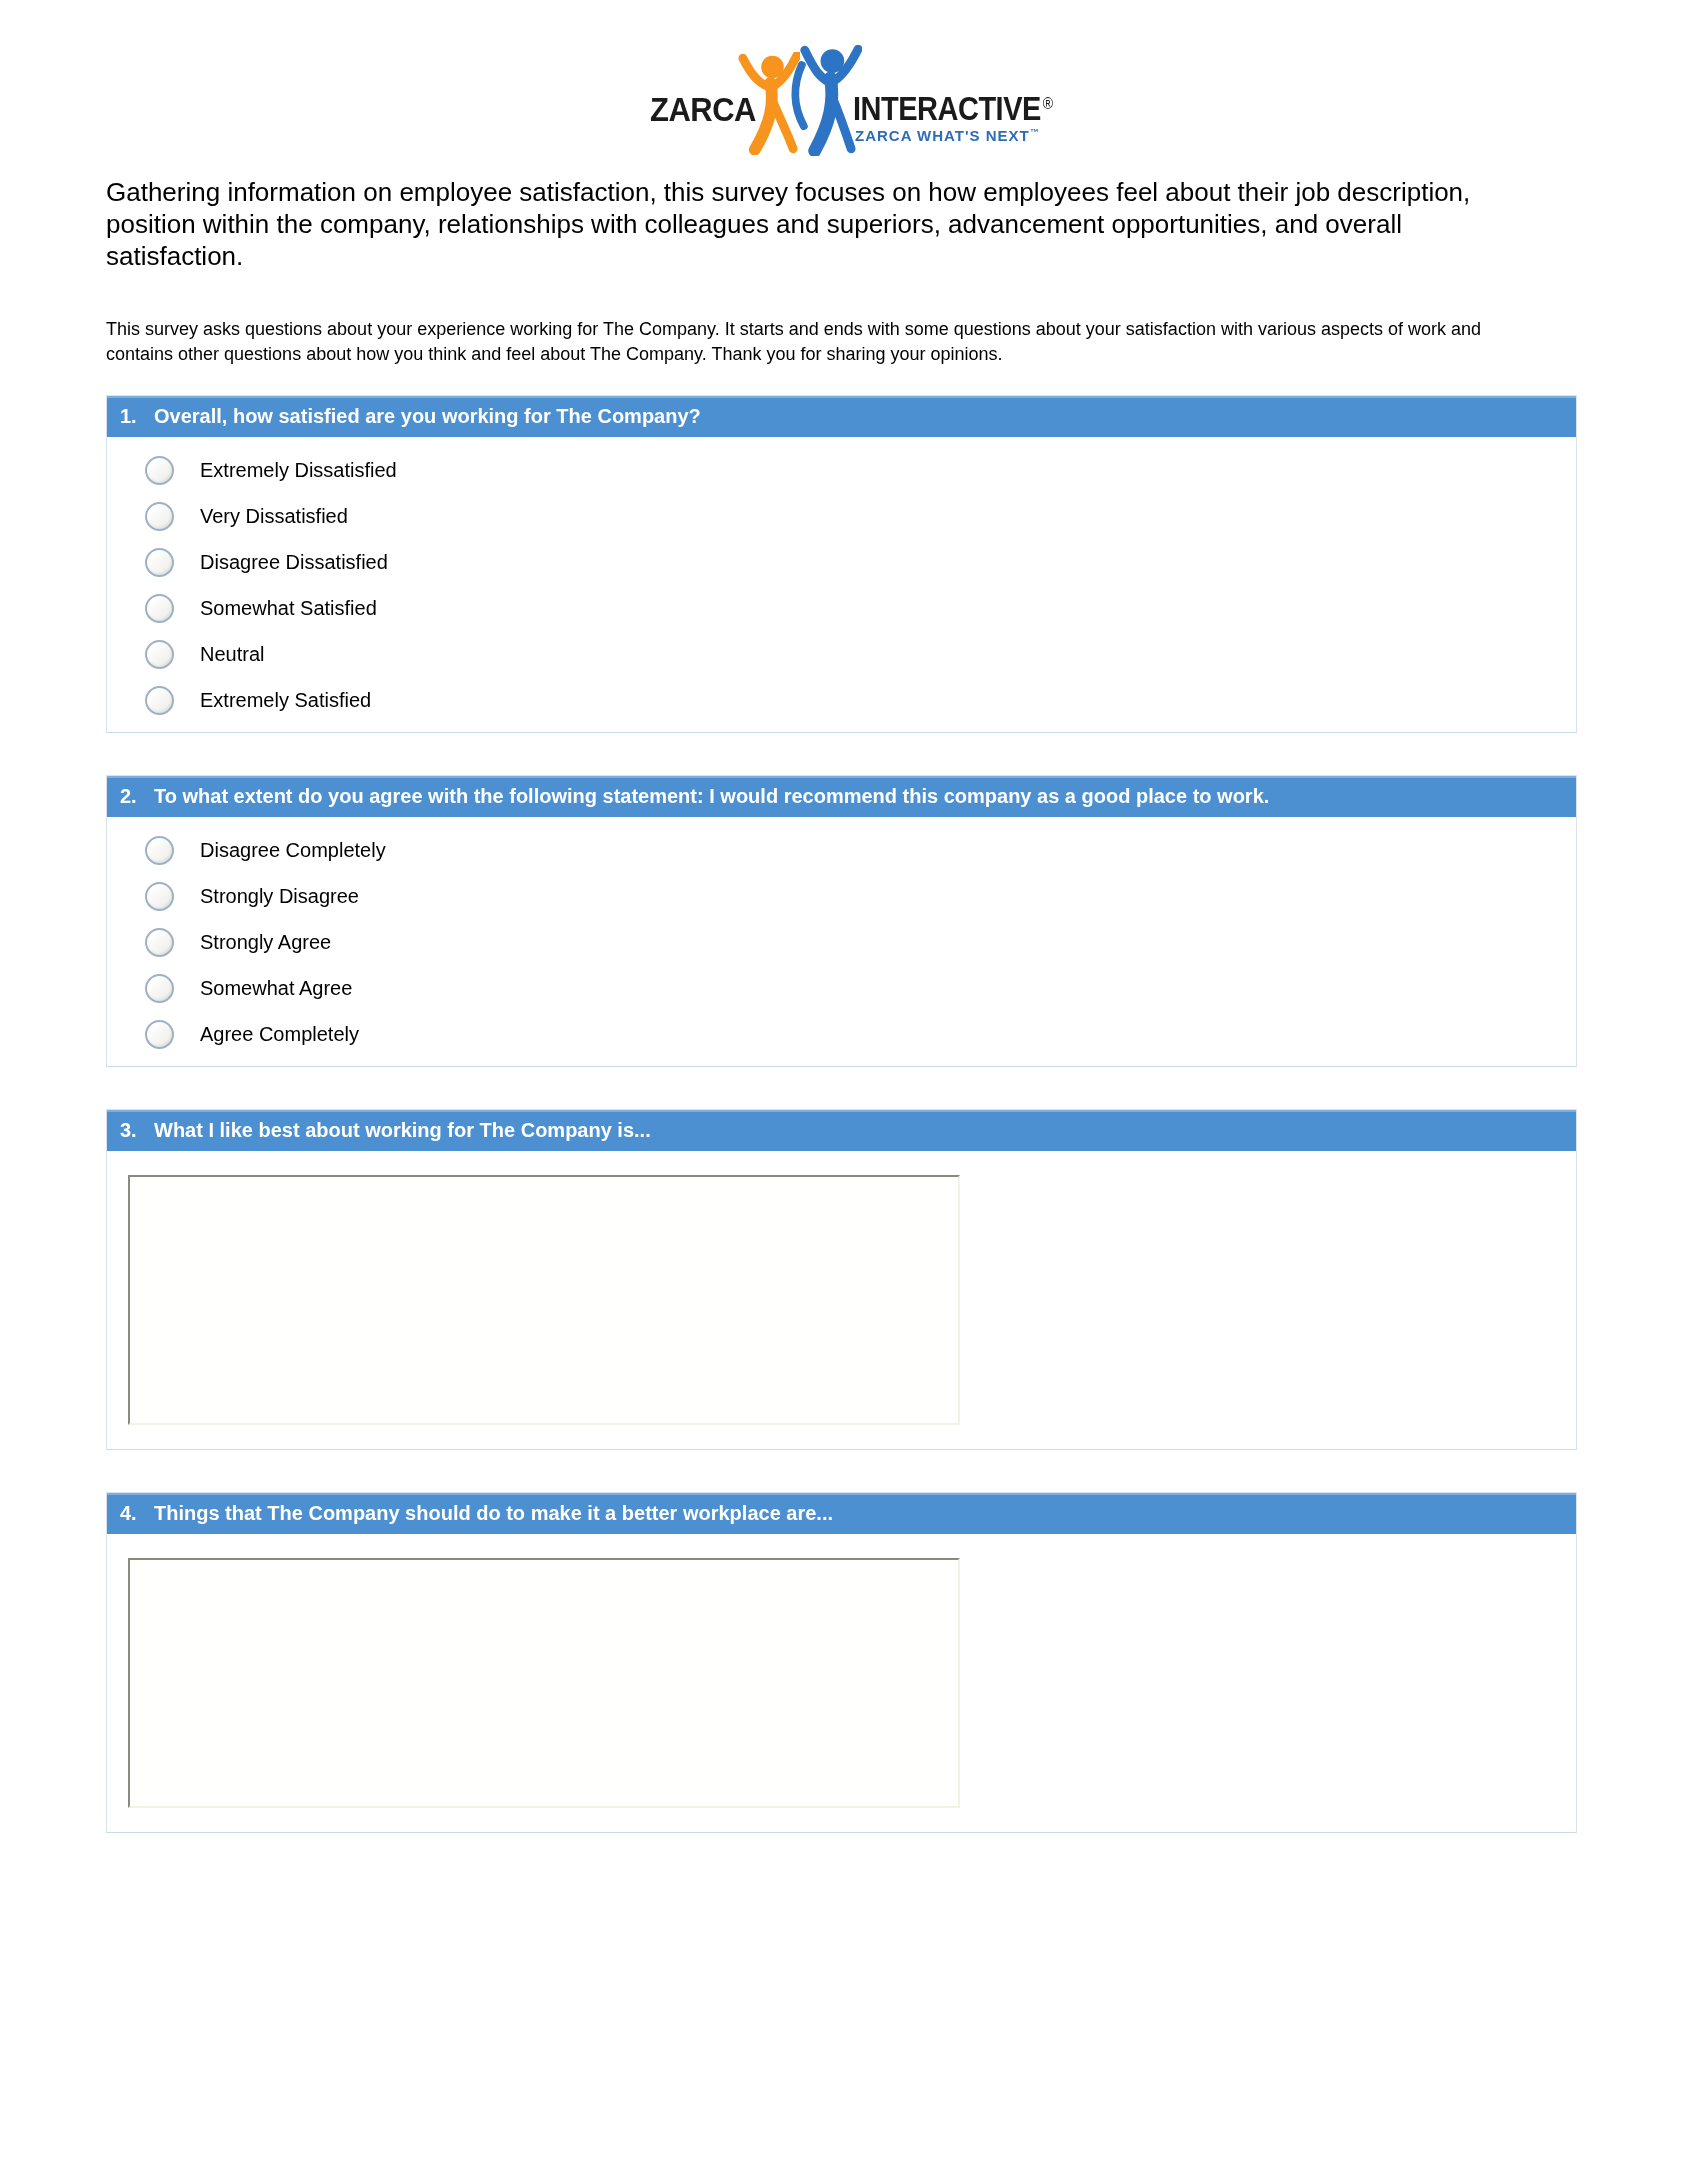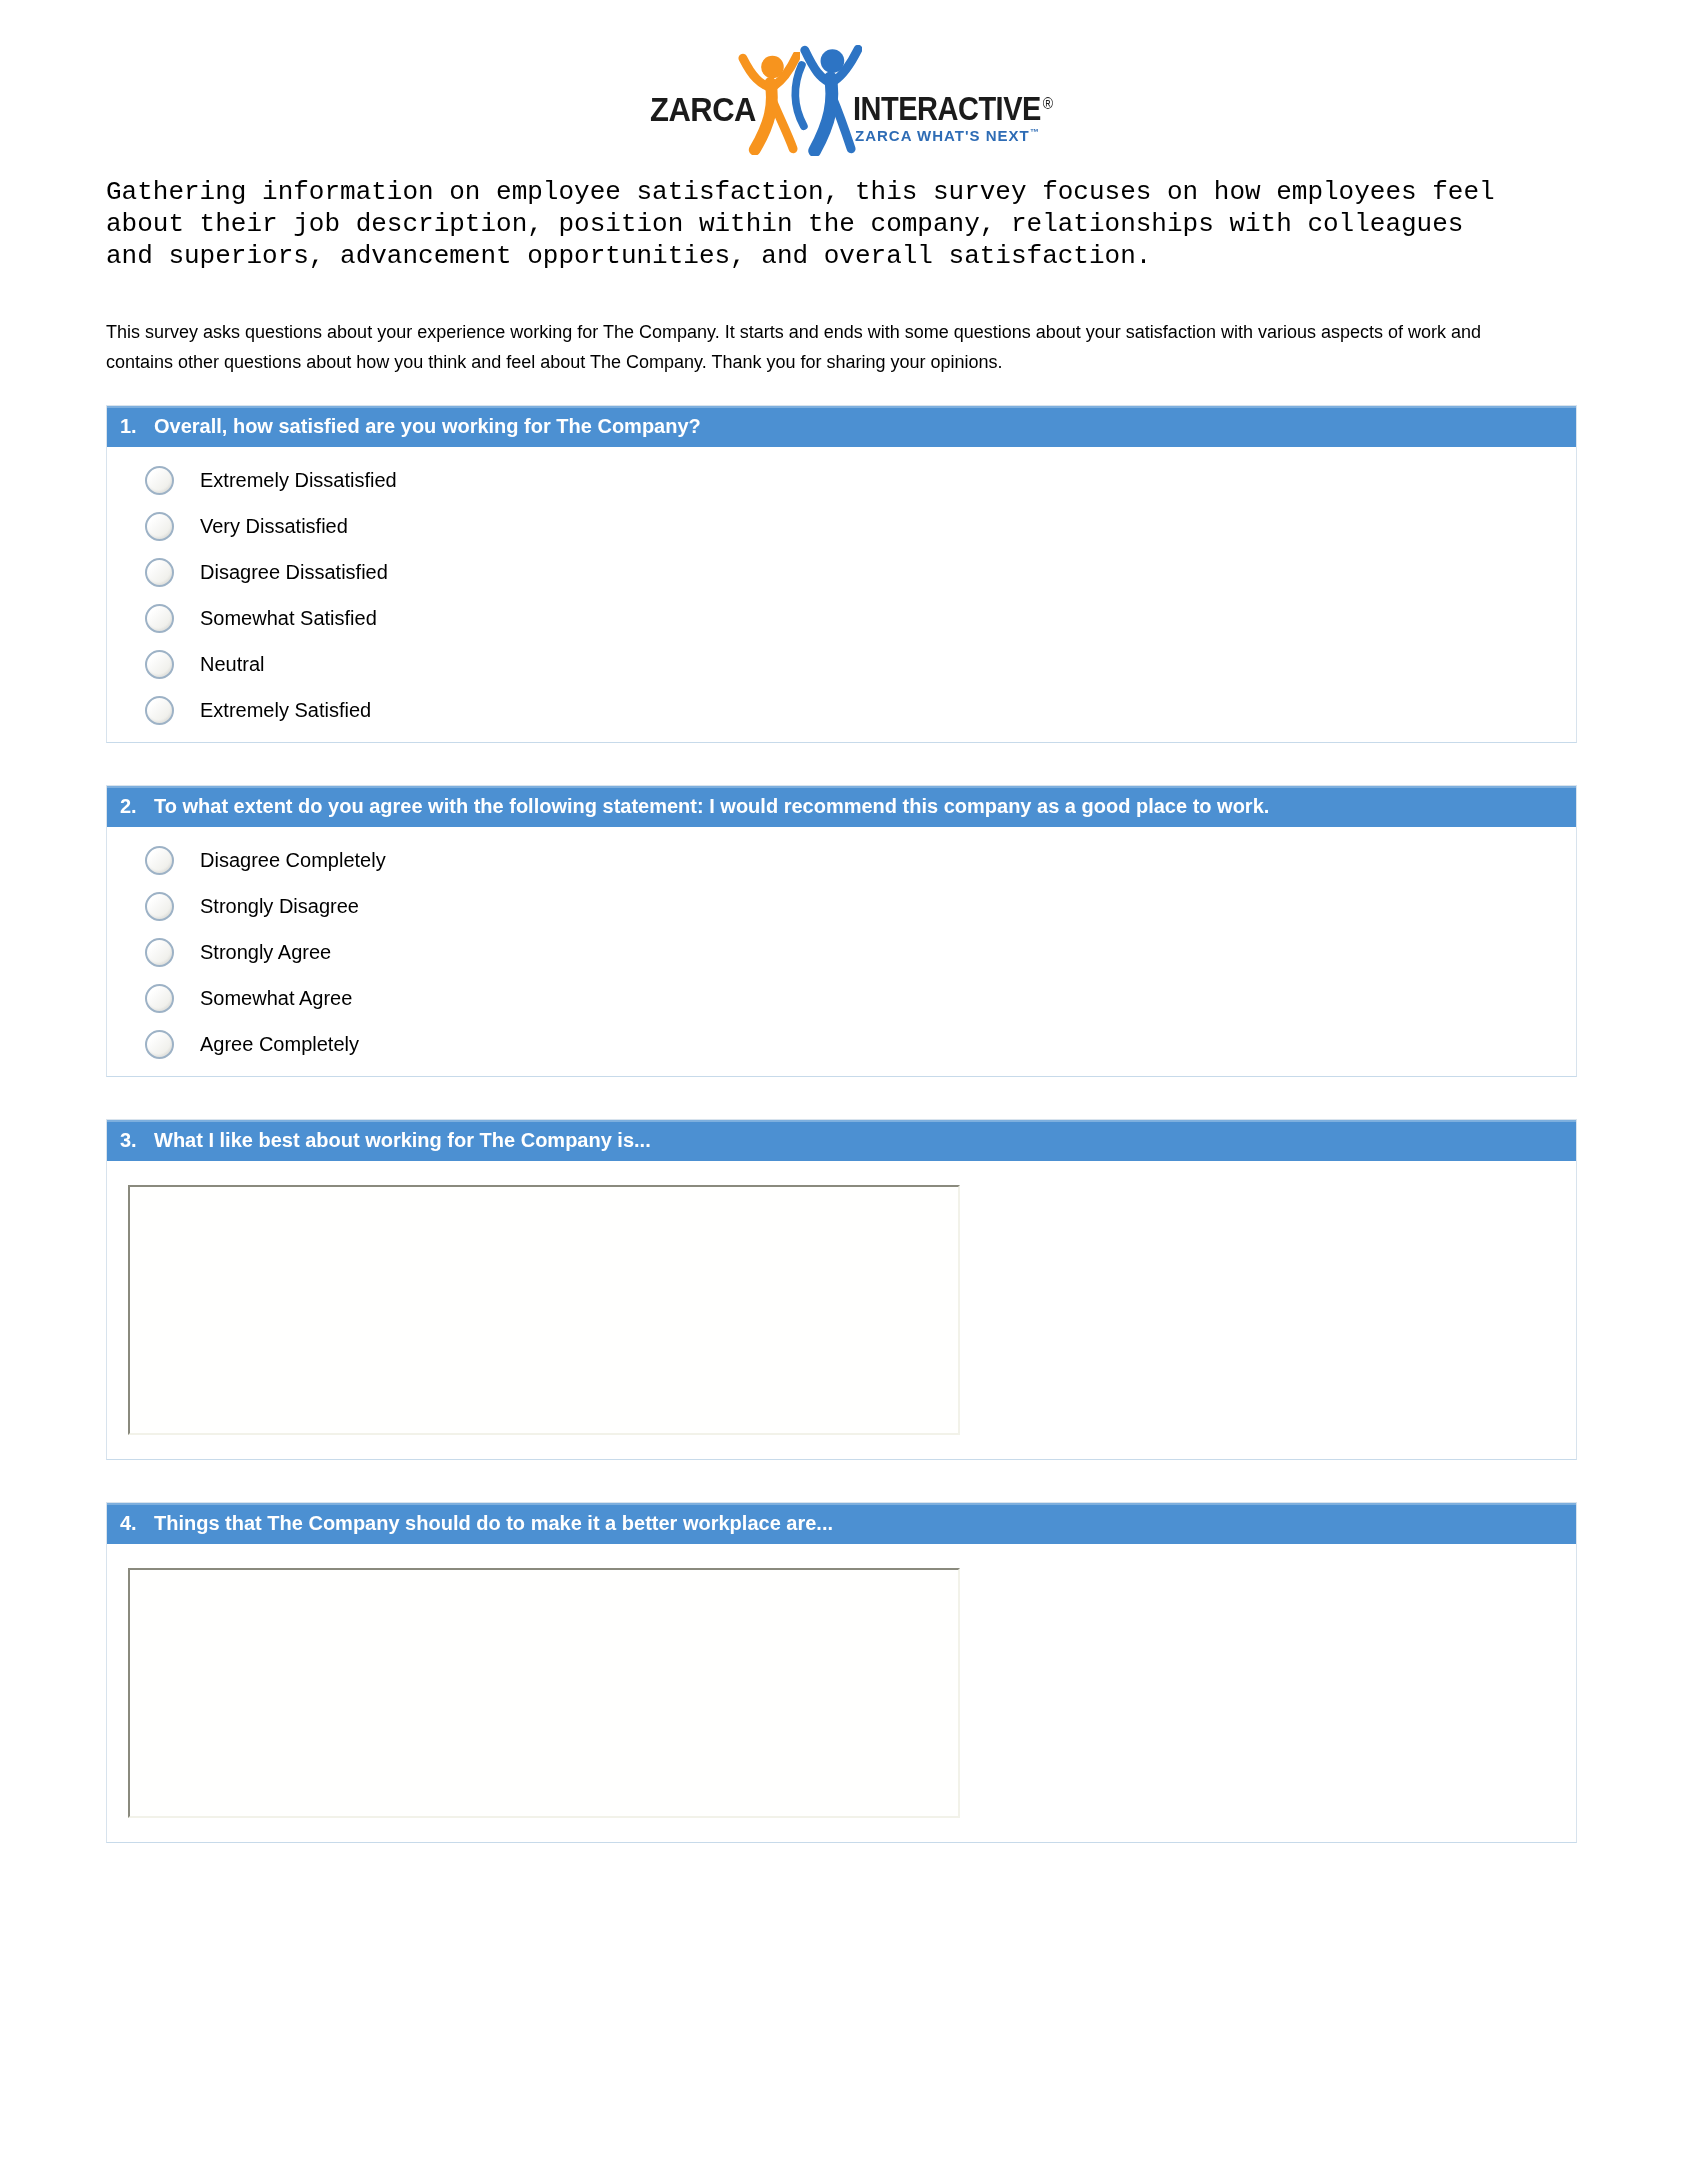--- a/index.html
+++ b/index.html
@@ -32,25 +32,25 @@
   .logo-tagline{
     position:absolute;left:855px;top:127px;
     font-size:15px;font-weight:700;letter-spacing:1px;
     color:#2E6CB5;white-space:nowrap;
   }
   .tm-mark{font-size:9px;vertical-align:6px;letter-spacing:0;}
   
   .main{margin:0 106px;}
   .intro-heading{
     margin:16px 0 0 0;width:1416px;
-    font-size:26px;font-weight:400;line-height:32px;color:#000;font-family:Liberation Mono, monospace;
+    font-size:26px;font-weight:400;line-height:32px;color:#000;
   }
   .intro-desc{
     margin:45px 0 0 0;width:1416px;
-    font-size:18px;font-weight:400;line-height:30px;color:#000;
+    font-size:18px;font-weight:400;line-height:25px;color:#000;
   }
   
   .panel{
     margin-top:42px;
     border:1px solid #D8E3ED;
     border-bottom:1px solid #C7DAEA;
     background:#FEFEFD;
   }
   .panel.first{margin-top:28px;}
   .q-header{

